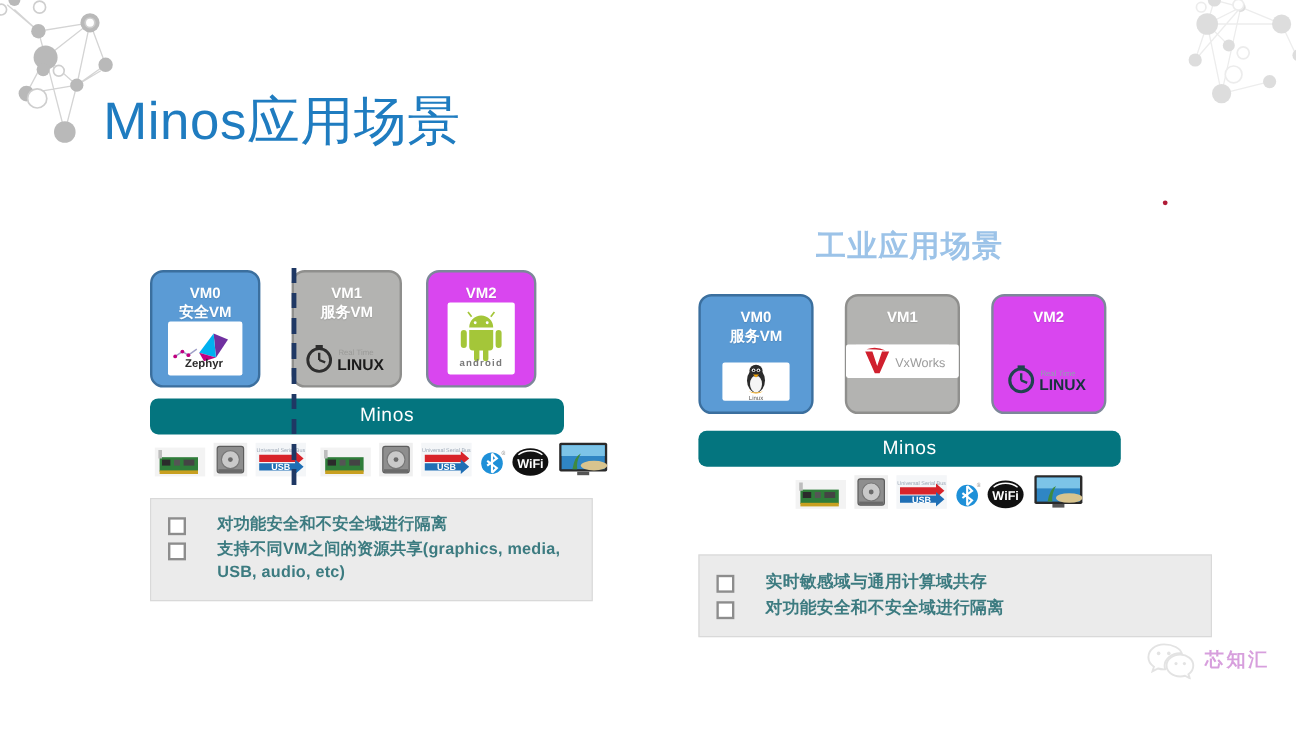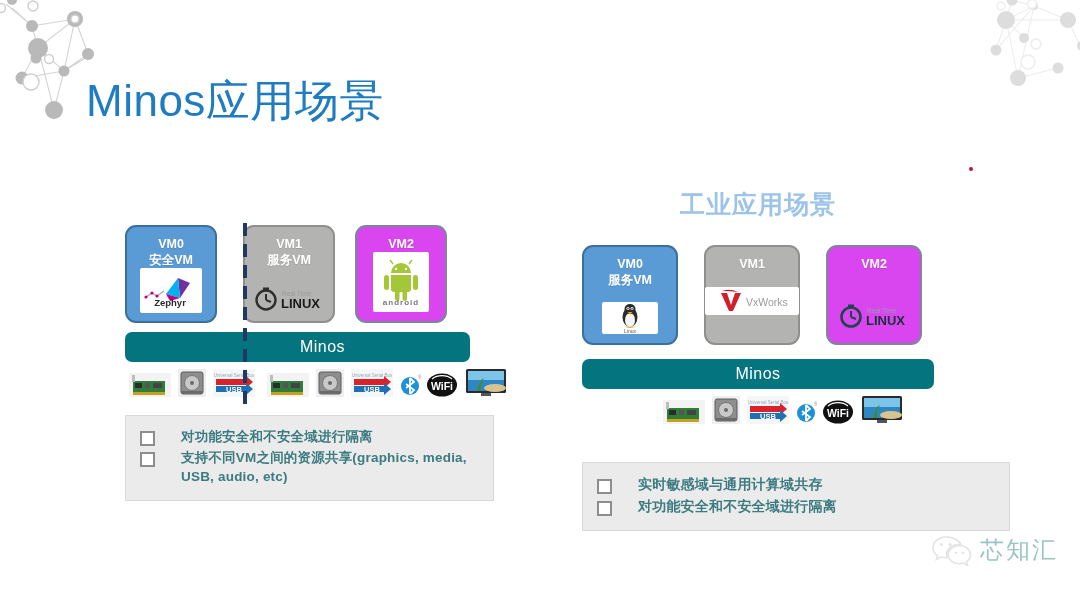--- a/index.html
+++ b/index.html
@@ -189,24 +189,24 @@
   
   .watermark {
     position: absolute;
     right: 22px; bottom: 42px;
     display: flex;
     align-items: center;
     gap: 7px;
     opacity: .42;
   }
   .watermark .wm-text {
-    font-size: 24px;
-    color: #0f766e;
+    font-size: 16px;
+    color: #a21caf;
     letter-spacing: 2px;
-    font-weight: 400;
+    font-weight: 700;
   }
 </style>
 </head>
 <body>
 
 <div class="slide">
 
   <svg class="nodes tl" viewBox="0 0 150 150">
     <g stroke="#d2d2d2" stroke-width="1.1" fill="none">
       <path d="M14 18 L40 40 L83 33 L40 40 L46 62 L83 33 L72 85 L46 62 L30 92 L72 85 L96 68 L72 85 L62 124 L46 62 M83 33 L96 68 M40 40 L20 22 M46 62 L56 74 M72 85 L92 73"></path>

